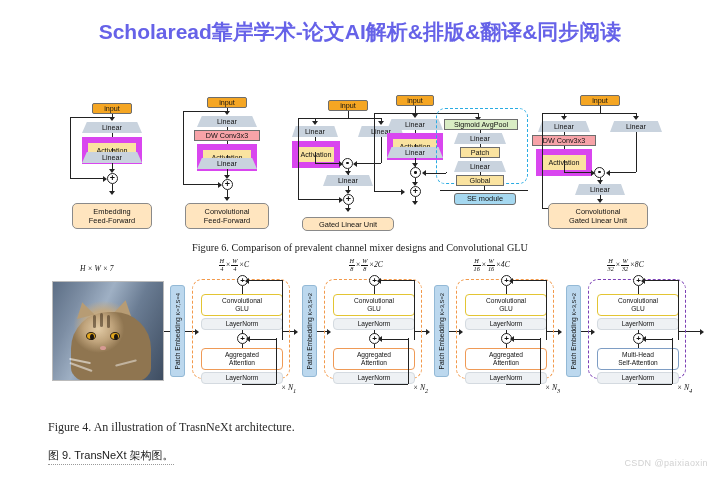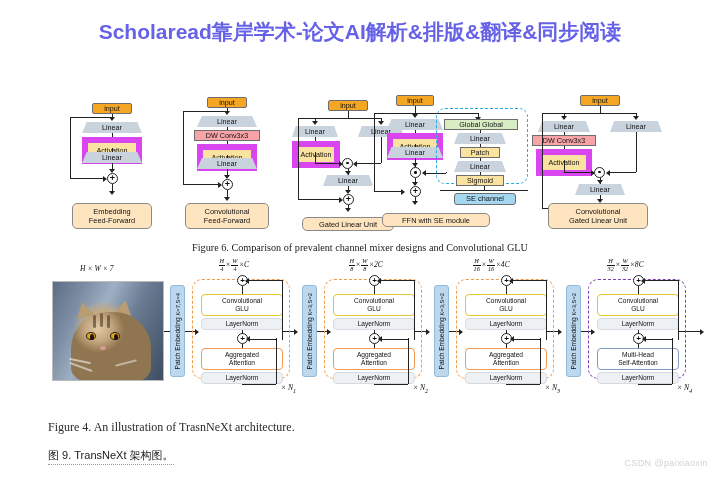--- a/index.html
+++ b/index.html
@@ -307,41 +307,38 @@
     <div class="op" style="left:30px;top:91px;">+</div>
     <div class="ln lnv" style="left:35px;top:102px;height:7px;"></div>
     <div class="arrow-d" style="left:32px;top:106px;"></div>
 
     <div class="ln lnh" style="left:-6px;top:18px;width:41px;"></div>
     <div class="ln lnv" style="left:-6px;top:18px;height:78px;"></div>
     <div class="ln lnh" style="left:-6px;top:96px;width:27px;"></div>
     <div class="arrow-r" style="left:21px;top:93.5px;"></div>
 
     <div class="se-dash" style="left:56px;top:13px;width:92px;height:76px;"></div>
-    <div class="node n-gp" style="left:64px;top:24px;width:74px;">Global Global</div>
+    <div class="node n-gp" style="left:64px;top:24px;width:74px;">Sigmoid AvgPool</div>
     <div class="ln lnv" style="left:100px;top:35px;height:3px;"></div>
     <div class="node n-linear" style="left:74px;top:38px;width:52px;">Linear</div>
     <div class="ln lnv" style="left:100px;top:49px;height:3px;"></div>
     <div class="node n-relu" style="left:80px;top:52px;width:40px;">Patch</div>
     <div class="ln lnv" style="left:100px;top:63px;height:3px;"></div>
     <div class="node n-linear" style="left:74px;top:66px;width:52px;">Linear</div>
     <div class="ln lnv" style="left:100px;top:77px;height:3px;"></div>
-    <div class="node n-sig" style="left:76px;top:80px;width:48px;">Sigmoid</div>
+    <div class="node n-sig" style="left:76px;top:80px;width:48px;">Global</div>
 
     <div class="ln lnv" style="left:66px;top:77px;height:1px;"></div>
     <div class="ln lnh" style="left:46px;top:77.5px;width:20px;"></div>
     <div class="arrow-l" style="left:42px;top:75px;"></div>
 
     <div class="ln lnh" style="left:60px;top:95px;width:88px;"></div>
     <div class="ln lnv" style="left:104px;top:91px;height:4px;"></div>
-    <div class="node n-se" style="left:74px;top:98px;width:62px;">SE channel</div>
-
-    <div class="node n-caption" style="left:2px;top:118px;width:108px;height:14px;">
-      <span>FFN with SE module</span>
-    </div>
+    <div class="node n-se" style="left:74px;top:98px;width:62px;">SE module</div>
+
   </div>
 
   <div class="mixer" style="left:470px;width:130px;">
     <div class="node n-input" style="left:48px;top:0px;width:40px;">input</div>
     <div class="ln lnv" style="left:68px;top:11px;height:7px;"></div>
     <div class="ln lnh" style="left:32px;top:18px;width:72px;"></div>
     <div class="ln lnv" style="left:32px;top:18px;height:5px;"></div>
     <div class="ln lnv" style="left:104px;top:18px;height:5px;"></div>
     <div class="arrow-d" style="left:29px;top:21px;"></div>
     <div class="arrow-d" style="left:101px;top:21px;"></div>

